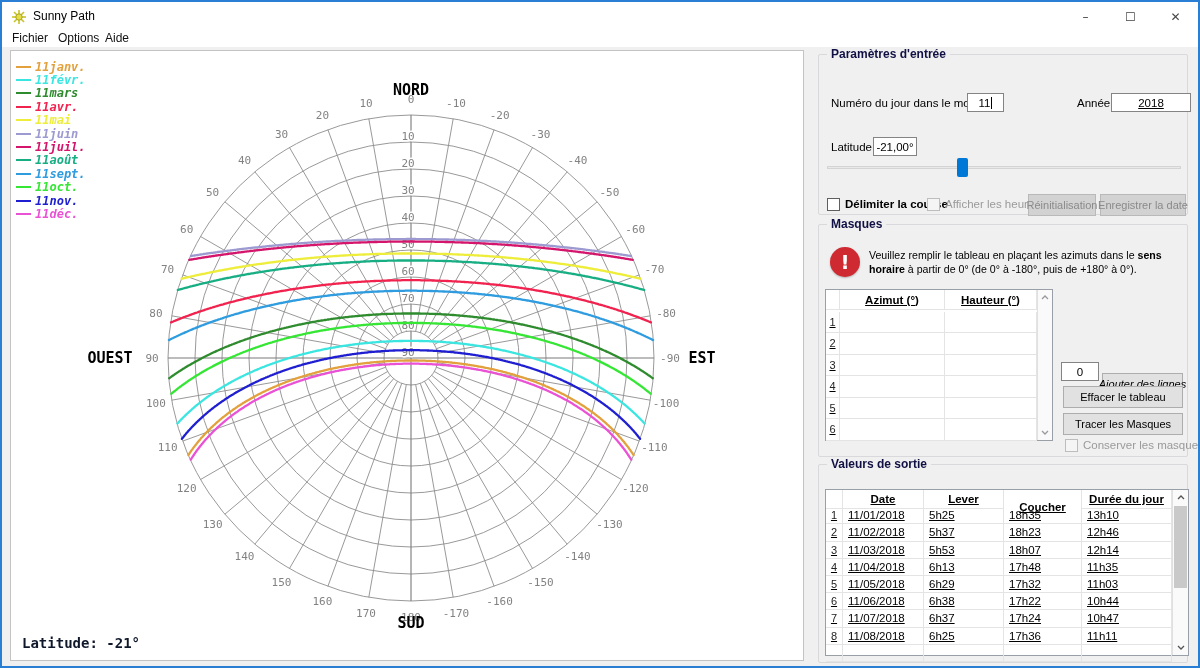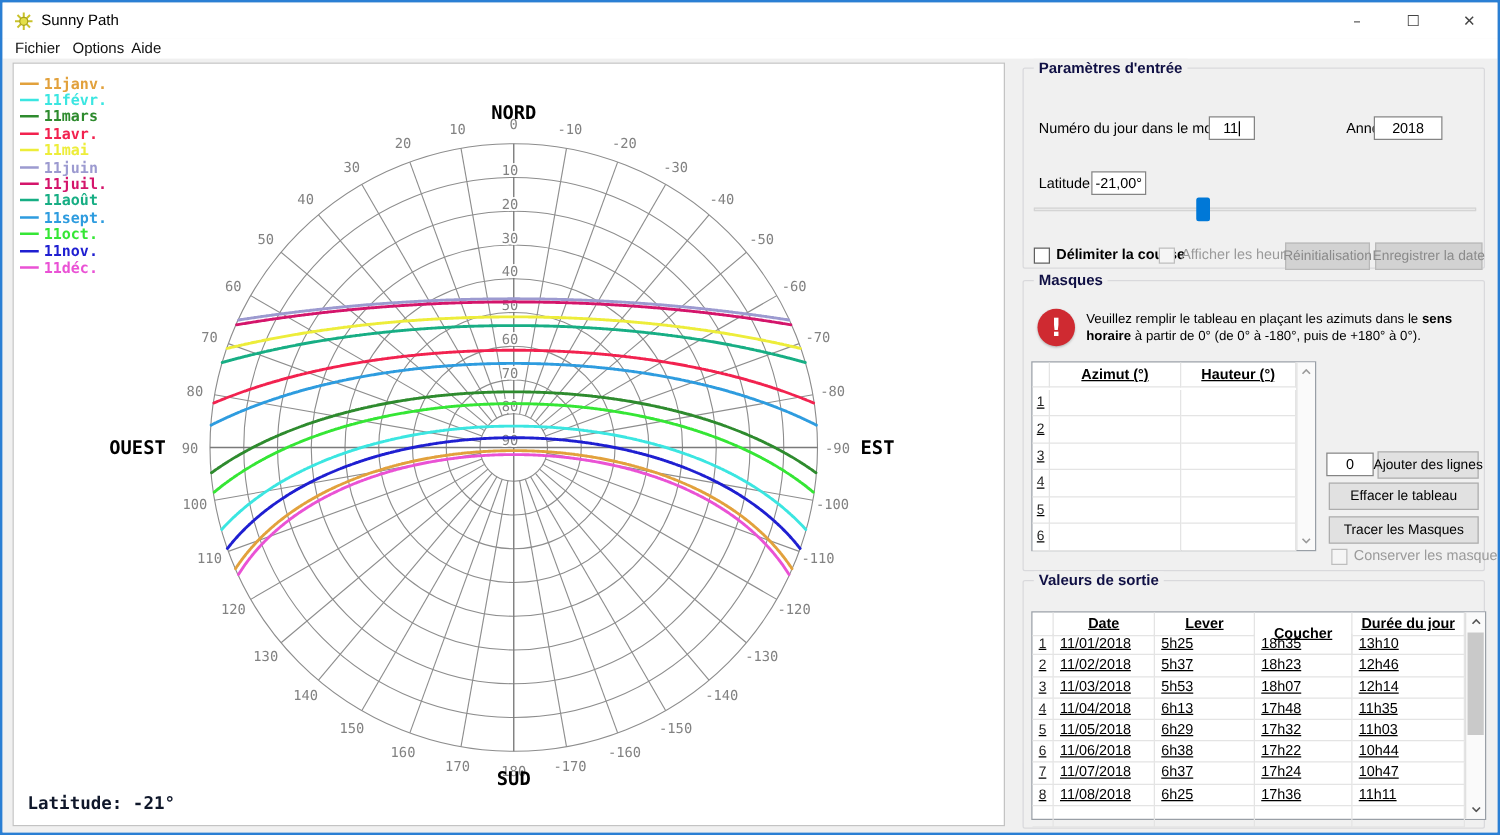--- a/index.html
+++ b/index.html
@@ -18,21 +18,21 @@
              color:#444; font-size:12px; font-family:"DejaVu Sans", sans-serif; }
   .menubar { position:absolute; top:29px; left:0; right:0; height:16px; background:#ffffff; }
   .menu-item { position:absolute; top:0; font-size:12px; color:#111; }
   .content { position:absolute; top:45px; left:0; right:0; bottom:0; background:#f0f0f0; }
 
   
   .chart-panel { position:absolute; left:8px; top:3px; width:794px; height:611px;
                  background:#ffffff; border:1px solid #c3c3c3; }
   .legend { position:absolute; left:5px; top:9px; font-family:"DejaVu Sans Mono", monospace;
             font-weight:bold; font-size:12px; }
-  .leg-row { display:flex; align-items:center; height:13.4px; }
+  .leg-row { display:flex; align-items:center; height:13.4px;font-style:italic; }
   .leg-dash { width:15px; height:2px; margin-right:4px; flex:0 0 15px; }
   .lat-caption { position:absolute; left:11px; bottom:9px; font-family:"DejaVu Sans Mono", monospace;
                  font-weight:bold; font-size:14px; color:#0f172a; }
 
   
   .group { position:absolute; border:1px solid #d9d9dc; border-radius:2px; }
   .group-title { position:absolute; top:-8px; left:8px; background:#f0f0f0; padding:0 4px;
                  font-weight:bold; font-size:12px; color:#101044; white-space:nowrap; }
 
   .lbl { position:absolute; white-space:nowrap; font-size:11.5px; color:#000; }
@@ -265,21 +265,21 @@
 
     <div class="group" style="left:816px; top:7px; width:370px; height:161px;">
       <div class="group-title">Paramètres d'entrée</div>
 
       <div class="lbl" style="left:12px; top:42px;">Numéro du jour dans le mois :</div>
       <div class="tb" style="left:148px; top:38px; width:37px;">
         <span>11</span>
           <span class="caret"></span>
       </div>
       <div class="lbl" style="left:258px; top:42px;">Année:</div>
-      <div class="tb" style="left:280px; top:38px; width:55px;">
+      <div class="tb" style="left:292px; top:38px; width:80px;text-decoration:underline;">
         <span>2018</span>
       </div>
 
       <div class="lbl" style="left:12px; top:86px;">Latitude :</div>
       <div class="tb" style="left:54px; top:82px; width:44px;">
         <span>-21,00°</span>
       </div>
 
       <div class="slider-track" style="left:8px; top:111px; width:354px;"></div>
       <div class="slider-handle" id="lat-slider-handle" style="top: 103px; left: 138.34px;"></div>
@@ -336,21 +336,21 @@
             <svg width="8" height="5">
                 <path d="M1 1 L4 4 L7 1" stroke="#9a9a9a" stroke-width="1.3" fill="none"></path>
               </svg>
           </div>
         </div>
       </div>
 
       <div class="tb" style="left:242px; top:137px; width:38px;">
         <span>0</span>
       </div>
-      <div class="btn" style="left:283px; top:136px; width:81px;">Ajouter des lignes</div>
+      <div class="btn" style="left:283px; top:148px; width:81px;font-style:italic;">Ajouter des lignes</div>
       <div class="btn" style="left:244px; top:161px; width:120px;">Effacer le tableau</div>
       <div class="btn" style="left:244px; top:188px; width:120px;">Tracer les Masques</div>
       <div class="cb disabled" style="left:246px; top:214px;"></div>
       <div class="lbl disabled" style="left:264px; top:214px;">Conserver les masques</div>
     </div>
 
     <div class="group" style="left:816px; top:417px; width:370px; height:199px;">
       <div class="group-title">Valeurs de sortie</div>
 
       <div class="dtable" style="left:6px; top:24px; width:364px; height:167px;">

